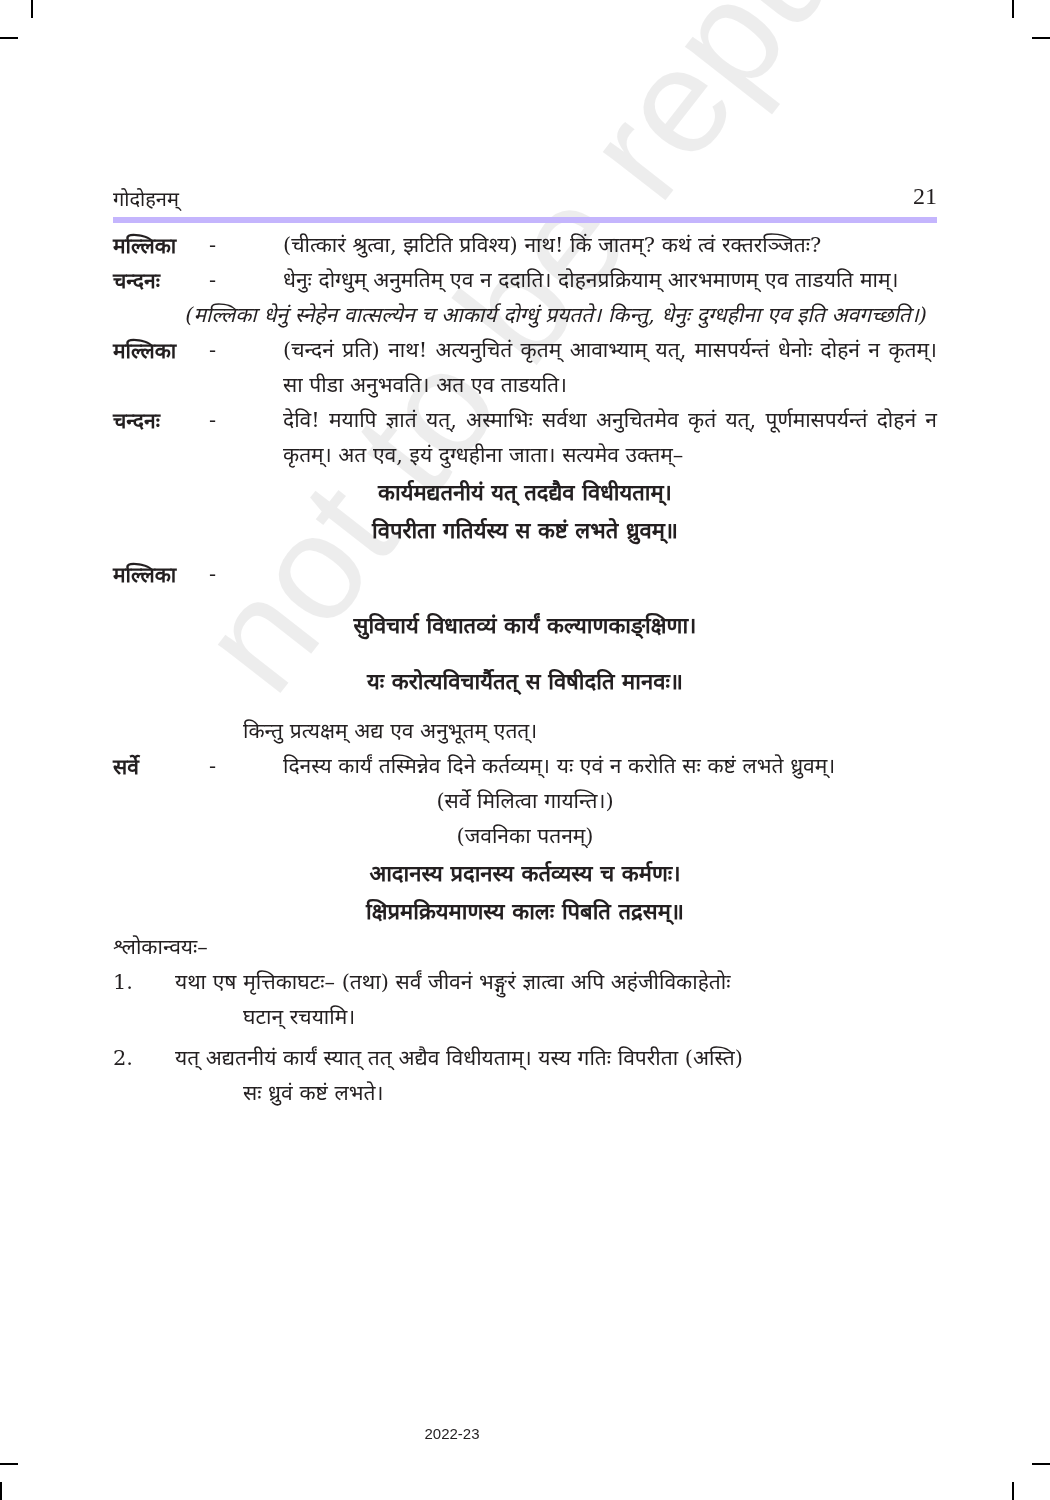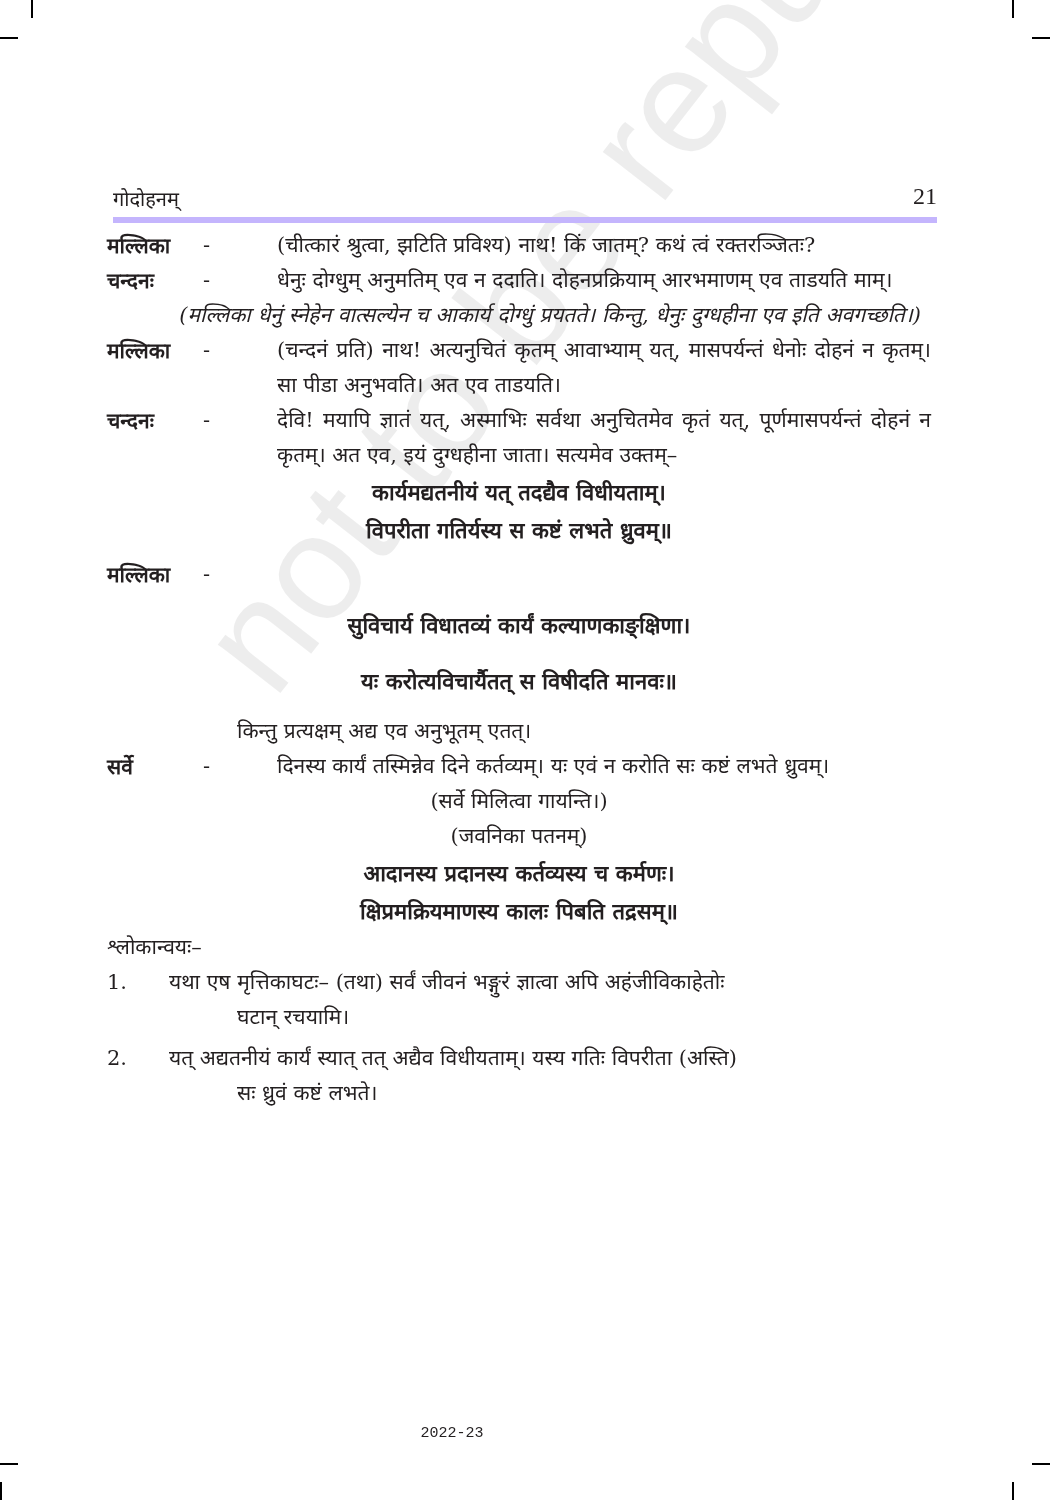--- a/index.html
+++ b/index.html
@@ -7,37 +7,37 @@
          font-family: "DejaVu Serif", serif; color: #231f20; }
   .crop { position: absolute; background: #000; }
   .watermark { position: absolute; left: 170px; top: 620px; width: 900px;
     transform: rotate(-52deg); transform-origin: left top;
     font-family: "Liberation Sans", sans-serif; font-size: 150px; line-height: 160px;
     color: rgba(0,0,0,0.07); white-space: nowrap; pointer-events: none; }
   .header { position: absolute; left: 113px; top: 183px; width: 824px; height: 34px;
             border-bottom: 6px solid #c4b5fd; }
   .header .title { position: absolute; left: 0; top: 2px; font-size: 20px; }
   .header .pageno { position: absolute; right: 0; top: 0; font-size: 24px; font-family: "Liberation Serif", serif; }
-  .content { position: absolute; left: 107px; top: 228px; width: 824px; font-size: 21px; line-height: 35px; }
+  .content { position: absolute; left: 113px; top: 228px; width: 824px; font-size: 21px; line-height: 35px; }
   .row { display: flex; align-items: flex-start; }
   .speaker { width: 96px; font-weight: bold; flex-shrink: 0; }
   .dash { width: 34px; flex-shrink: 0; text-align: left; }
   .dialog { flex: 1; text-align: justify; margin-left: 40px; }
   .stage { text-align: right; font-style: italic; padding: 0 10px; }
   .verse { text-align: center; font-weight: bold; font-size: 22px; line-height: 38px; }
   .verse-gap { margin: 10px 0; line-height: 46px; }
   .center-plain { text-align: center; }
   .indent { padding-left: 130px; }
   .heading { font-weight: normal; }
   .num-row { display: flex; }
   .num { width: 30px; flex-shrink: 0; }
   .num-text { flex: 1; text-align: justify; margin-left: 32px; }
   .num-cont { padding-left: 130px; }
   .footer { position: absolute; left: 0; width: 904px; top: 1425px; text-align: center;
-            font-family: Liberation Mono, monospace; font-size: 15px; }
+            font-family: Liberation Sans, sans-serif; font-size: 15px; }
 </style>
 </head>
 <body>
 
 <div class="crop" style="left:31px;top:0;width:2px;height:18px;"></div>
 <div class="crop" style="left:0;top:37px;width:18px;height:2px;"></div>
 <div class="crop" style="left:1012px;top:0;width:2px;height:18px;"></div>
 <div class="crop" style="left:1032px;top:37px;width:18px;height:2px;"></div>
 <div class="crop" style="left:0;top:1463px;width:18px;height:2px;"></div>
 <div class="crop" style="left:0;top:1482px;width:2px;height:18px;"></div>

